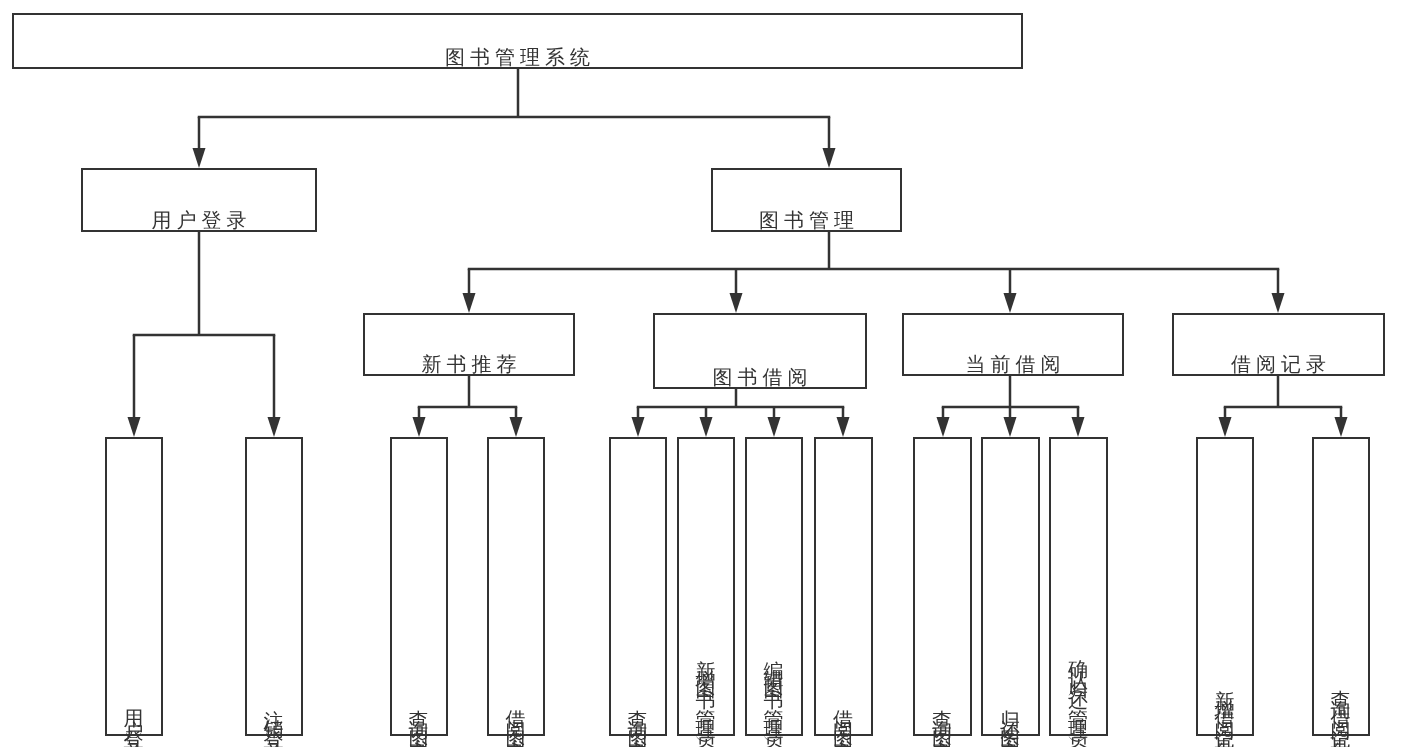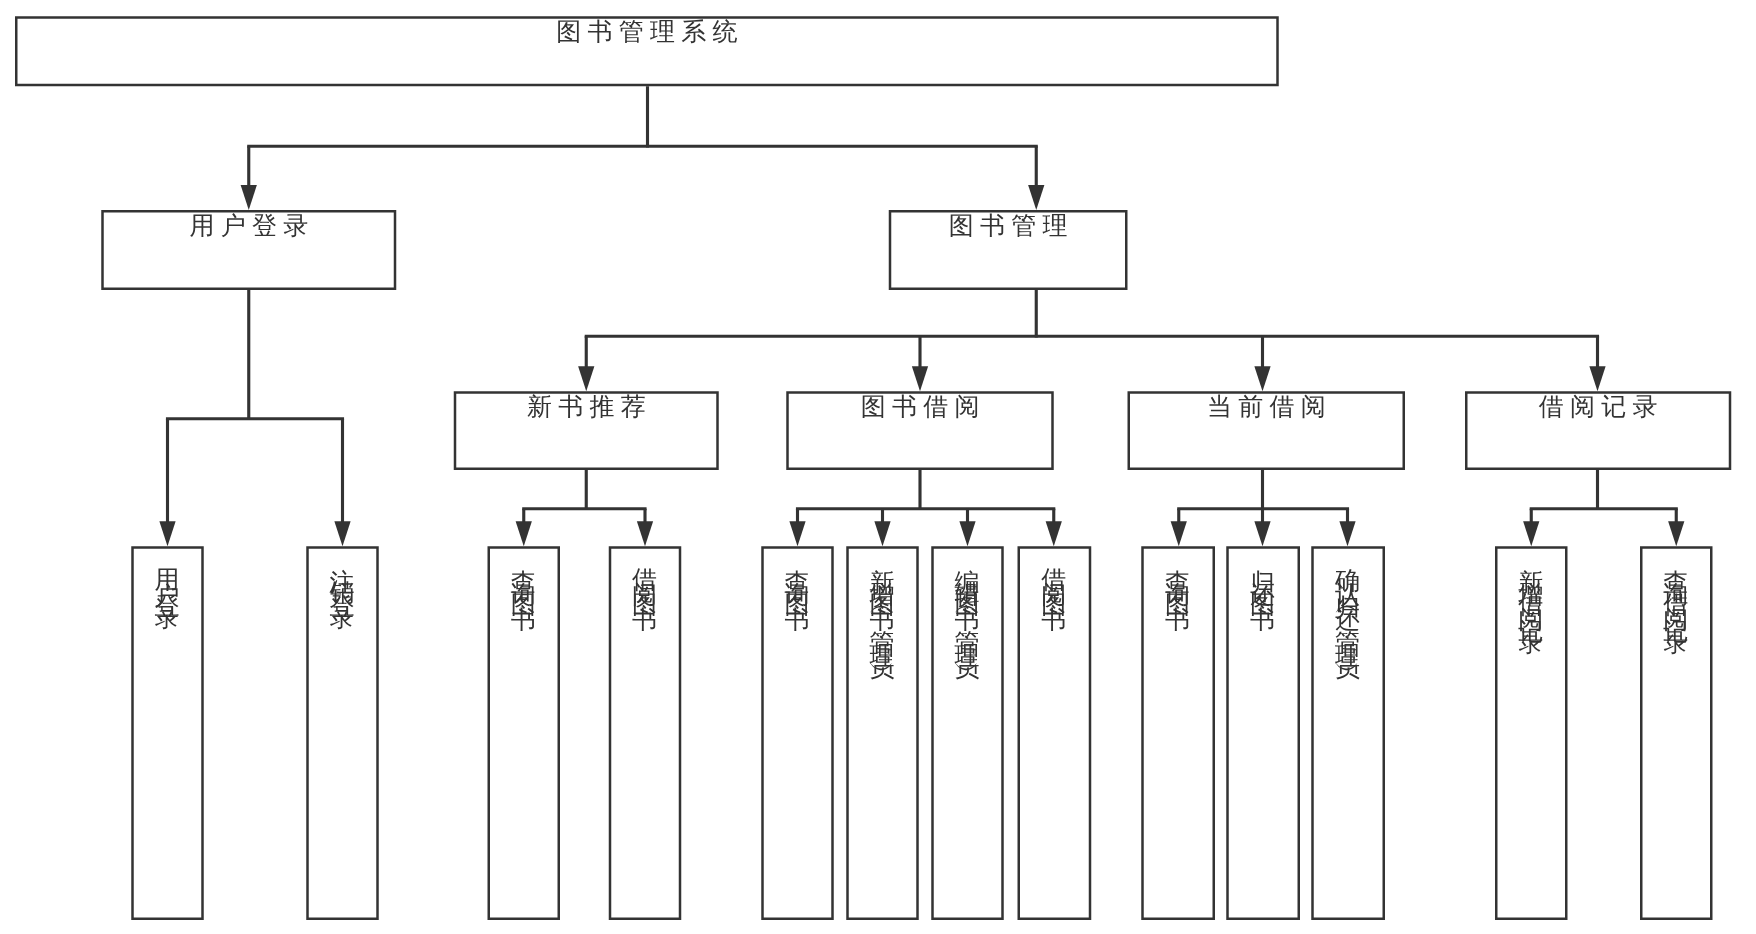--- a/index.html
+++ b/index.html
@@ -18,21 +18,21 @@
     overflow:hidden;
   }
   svg.wires{position:absolute;left:0;top:0;z-index:1;}
   svg.wires line{stroke:var(--line);stroke-width:2.5;}
   svg.wires polygon{fill:var(--line);}
   .box{
     position:absolute;
     box-sizing:border-box;
     background:var(--box-bg);
     border:2.5px solid var(--line);
-    display:flex;align-items:flex-start;justify-content:center;
+    display:flex;align-items:flex-end;justify-content:center;
     color:var(--text);
     z-index:2;
   }
   .box.h span{
     font-size:20px;
     letter-spacing:5px;
     text-indent:5px;
     white-space:nowrap;
     line-height:1;
   }
@@ -142,21 +142,21 @@
   <div class="box h" style="left:81px;top:168px;width:236px;height:64px">
     <span>用户登录</span>
   </div>
   <div class="box h" style="left:711px;top:168px;width:191px;height:64px">
     <span>图书管理</span>
   </div>
 
   <div class="box h" style="left:363px;top:313px;width:212px;height:63px">
     <span>新书推荐</span>
   </div>
-  <div class="box h" style="left:629px;top:313px;width:214px;height:63px">
+  <div class="box h" style="left:653px;top:313px;width:214px;height:76px">
     <span>图书借阅</span>
   </div>
   <div class="box h" style="left:902px;top:313px;width:222px;height:63px">
     <span>当前借阅</span>
   </div>
   <div class="box h" style="left:1172px;top:313px;width:213px;height:63px">
     <span>借阅记录</span>
   </div>
 
   <div class="box v" style="left:105px;top:437px;width:58px;height:299px">

